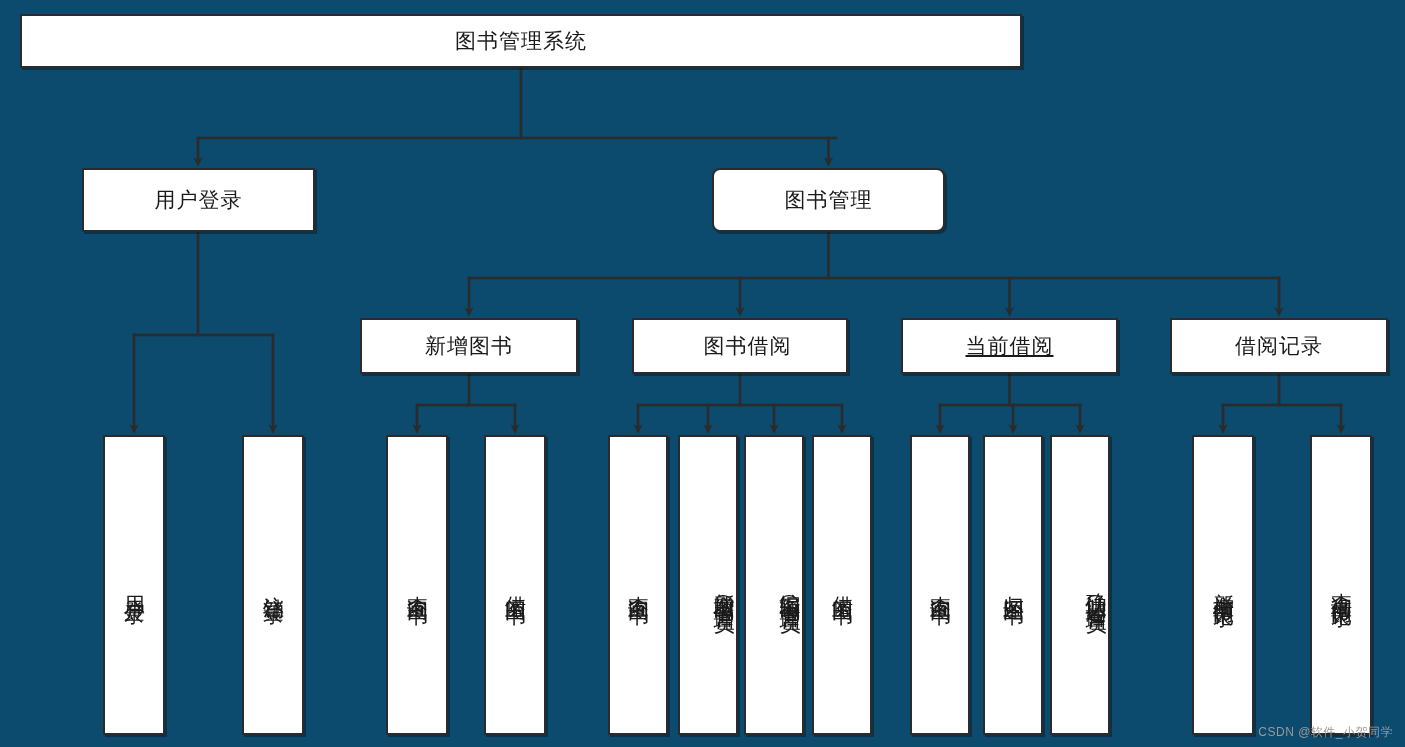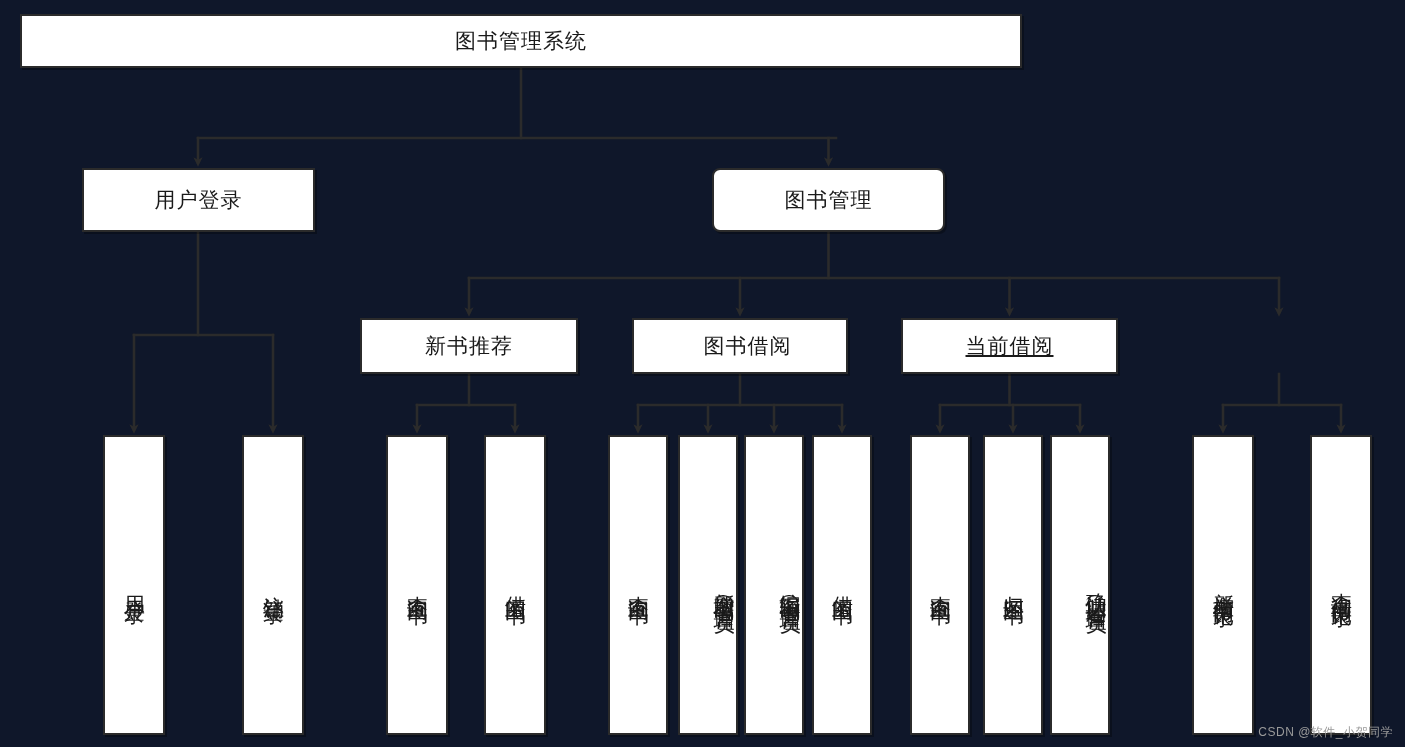--- a/index.html
+++ b/index.html
@@ -5,21 +5,21 @@
   * { box-sizing: border-box; }
   html, body {
     margin: 0; padding: 0;
     background: #ffffff;
     font-family: "Liberation Sans", "DejaVu Sans", sans-serif;
   }
   #canvas {
     position: relative;
     width: 1405px;
     height: 747px;
-    background: #0f172a;
+    background: #0c4a6e;
     overflow: hidden;
   }
   svg#wires {
     position: absolute;
     left: 0; top: 0;
     width: 1405px; height: 747px;
     pointer-events: none;
   }
   .node {
     position: absolute;
@@ -121,27 +121,30 @@
   </div>
 
   <div class="node horiz" style="left: 82px; top: 168px; width: 233px; height: 64px;">
     <span class="label">用户登录</span>
   </div>
   <div class="node horiz" style="left: 712px; top: 168px; width: 233px; height: 64px; border-radius: 8px;">
     <span class="label">图书管理</span>
   </div>
 
   <div class="node horiz" style="left: 360px; top: 318px; width: 218px; height: 56px;">
-    <span class="label">新书推荐</span>
+    <span class="label">新增图书</span>
   </div>
   <div class="node horiz" style="left: 632px; top: 318px; width: 216px; height: 56px; padding-left: 15px;">
     <span class="label">图书借阅</span>
   </div>
   <div class="node horiz" style="left: 901px; top: 318px; width: 217px; height: 56px; text-decoration: underline;">
     <span class="label">当前借阅</span>
+  </div>
+  <div class="node horiz" style="left: 1170px; top: 318px; width: 218px; height: 56px;">
+    <span class="label">借阅记录</span>
   </div>
 
   <div class="node vert midalign" style="left: 103px; top: 435px; width: 62px; height: 300px;">
     <span class="label">用户登录</span>
   </div>
   <div class="node vert midalign" style="left: 242px; top: 435px; width: 62px; height: 300px;">
     <span class="label">注销登录</span>
   </div>
   <div class="node vert midalign" style="left: 386px; top: 435px; width: 62px; height: 300px;">
     <span class="label">查询图书</span>

